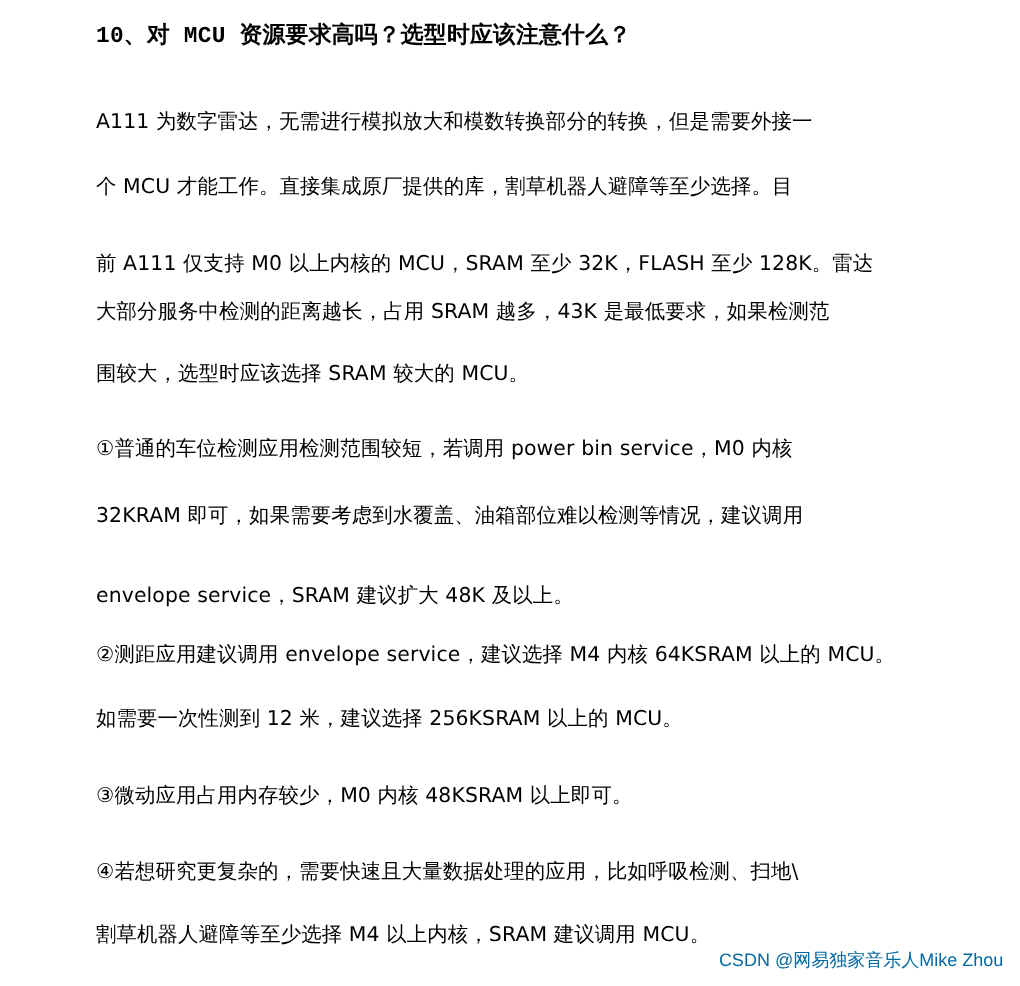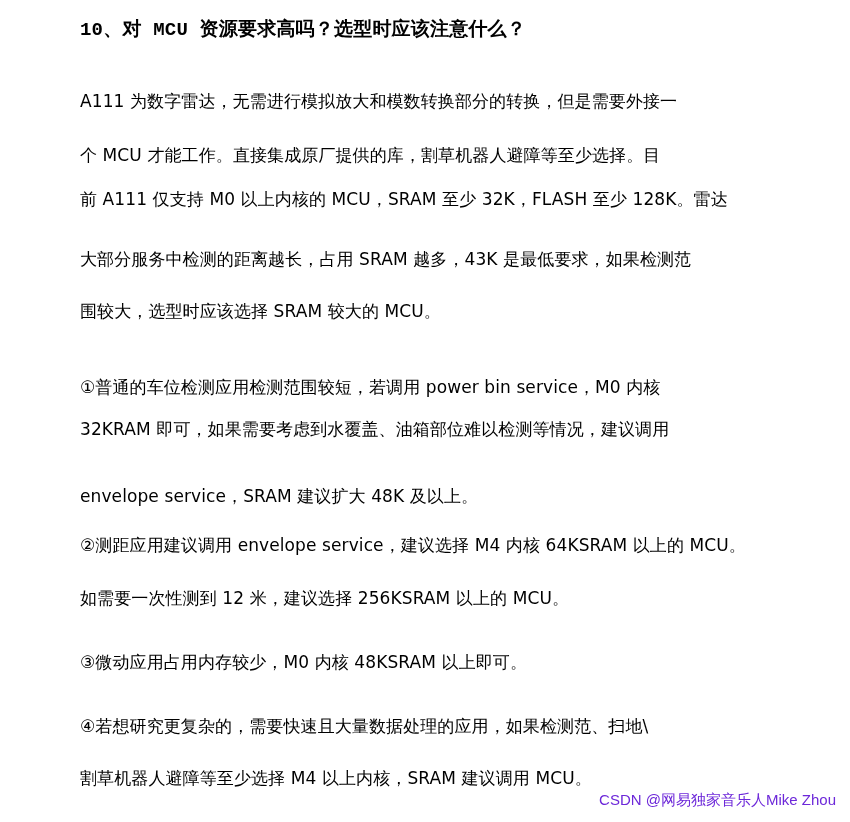--- a/index.html
+++ b/index.html
@@ -13,52 +13,52 @@
       font-size: 19px; font-weight: bold; letter-spacing: 0.2px;
       white-space: nowrap;
       font-family: Liberation Mono, monospace;
     }
     .line {
       position: absolute; left: 80px;
       font-size: 17px; white-space: nowrap; letter-spacing: 0.1px;
     }
     .watermark {
       position: absolute; right: 14px; top: 791px;
-      font-size: 15px; color: #6d28d9; white-space: nowrap;
+      font-size: 15px; color: #0369a1; white-space: nowrap;
       font-family: "Liberation Sans", sans-serif;
     }
   </style>
 </head>
 <body>
 
 <div>
   <div class="title">10、对 MCU 资源要求高吗？选型时应该注意什么？</div>
 
   <div>
     <div class="line" style="top:90px">A111 为数字雷达，无需进行模拟放大和模数转换部分的转换，但是需要外接一</div>
     <div class="line" style="top:144px">个 MCU 才能工作。直接集成原厂提供的库，割草机器人避障等至少选择。目</div>
-    <div class="line" style="top:188px">前 A111 仅支持 M0 以上内核的 MCU，SRAM 至少 32K，FLASH 至少 128K。雷达</div>
+    <div class="line" style="top:208px">前 A111 仅支持 M0 以上内核的 MCU，SRAM 至少 32K，FLASH 至少 128K。雷达</div>
     <div class="line" style="top:248px">大部分服务中检测的距离越长，占用 SRAM 越多，43K 是最低要求，如果检测范</div>
     <div class="line" style="top:300px">围较大，选型时应该选择 SRAM 较大的 MCU。</div>
   </div>
 
   <div>
-    <div class="line" style="top:376px">①普通的车位检测应用检测范围较短，若调用 power bin service，M0 内核</div>
+    <div class="line" style="top:362px">①普通的车位检测应用检测范围较短，若调用 power bin service，M0 内核</div>
     <div class="line" style="top:418px">32KRAM 即可，如果需要考虑到水覆盖、油箱部位难以检测等情况，建议调用</div>
     <div class="line" style="top:485px">envelope service，SRAM 建议扩大 48K 及以上。</div>
   </div>
 
   <div>
     <div class="line" style="top:534px">②测距应用建议调用 envelope service，建议选择 M4 内核 64KSRAM 以上的 MCU。</div>
     <div class="line" style="top:587px">如需要一次性测到 12 米，建议选择 256KSRAM 以上的 MCU。</div>
   </div>
 
   <div>
     <div class="line" style="top:651px">③微动应用占用内存较少，M0 内核 48KSRAM 以上即可。</div>
   </div>
 
   <div>
-    <div class="line" style="top:715px">④若想研究更复杂的，需要快速且大量数据处理的应用，如果检测范、扫地\</div>
+    <div class="line" style="top:715px">④若想研究更复杂的，需要快速且大量数据处理的应用，比如呼吸检测、扫地\</div>
     <div class="line" style="top:767px">割草机器人避障等至少选择 M4 以上内核，SRAM 建议调用 MCU。</div>
   </div>
 
   <div class="watermark">CSDN @网易独家音乐人Mike Zhou</div>
 </div>
 
 </body></html>

